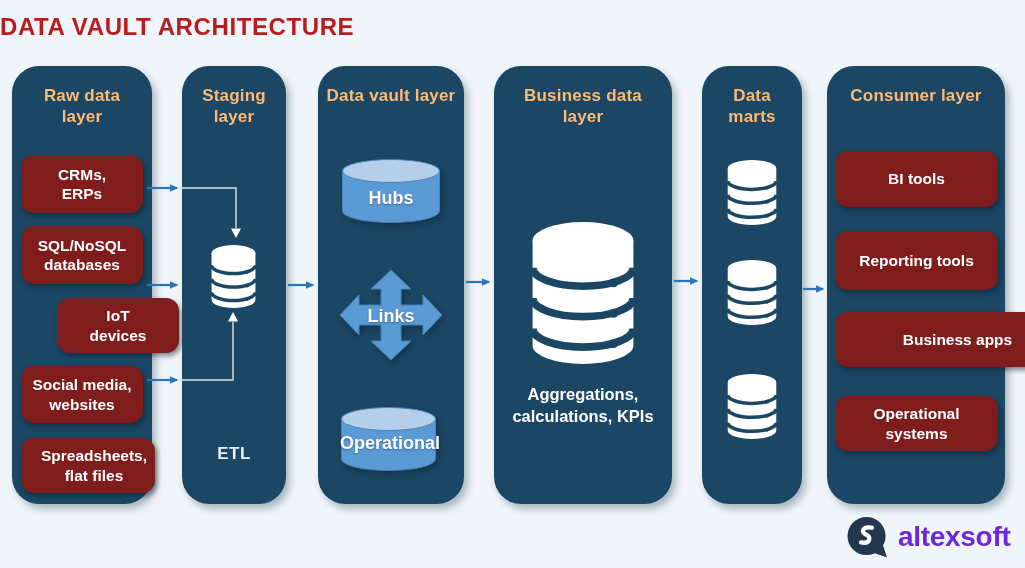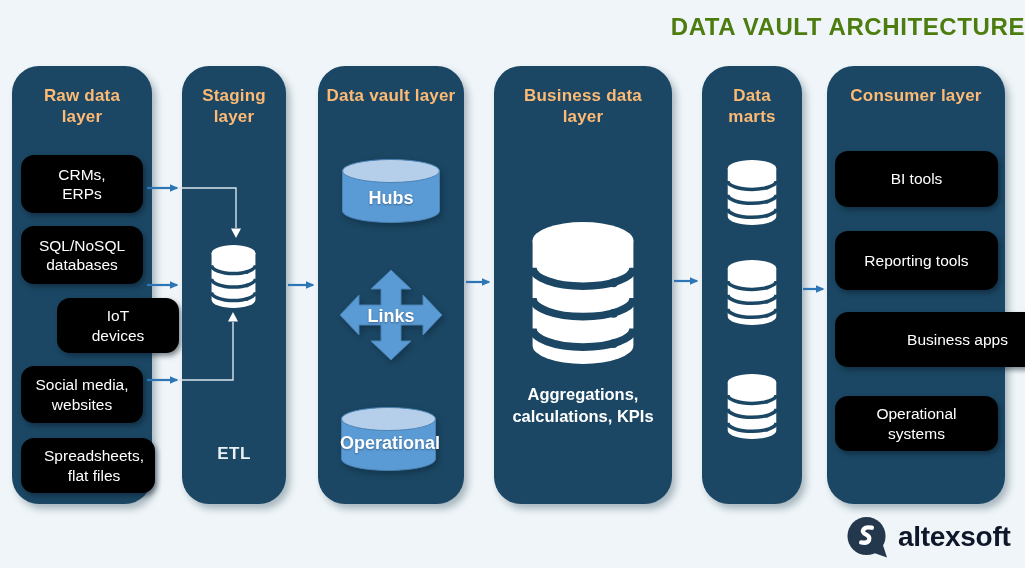--- a/index.html
+++ b/index.html
@@ -3,43 +3,43 @@
 <meta charset="utf-8">
 <style>
   html,body{margin:0;padding:0;}
   body{
     width:1025px;height:568px;position:relative;overflow:hidden;
     background:#eff5f8;
     font-family:"Liberation Sans", sans-serif;
   }
   #title{
     position:absolute;top:13px;left:0;width:100%;
-    text-align:right;font-size:24px;font-weight:bold;
-    letter-spacing:.6px;color:#4d7c0f;
+    text-align:left;font-size:24px;font-weight:bold;
+    letter-spacing:.6px;color:#b91c1c;
   }
   .col{
     position:absolute;top:66px;height:438px;
     background:#1b4764;border-radius:27px;
     box-shadow:4px 5px 7px rgba(85,108,124,.45);
   }
   #col-raw{left:12px;width:140px;}
   #col-staging{left:182px;width:104px;}
   #col-vault{left:318px;width:146px;}
   #col-business{left:494px;width:178px;}
   #col-marts{left:702px;width:100px;}
   #col-consumer{left:827px;width:178px;}
   .col-header{
     position:absolute;top:19px;left:0;right:0;
     text-align:center;color:#fdba74;font-size:17px;font-weight:600;
     line-height:21px;white-space:pre-line;letter-spacing:.2px;
   }
   .src-box{
-    position:absolute;background:#000000;border-radius:13px;
+    position:absolute;background:#7f1d1d;border-radius:13px;
     color:#fff;display:flex;align-items:center;justify-content:center;
-    text-align:center;font-size:15.5px;font-weight:400;line-height:1.25;
+    text-align:center;font-size:15.5px;font-weight:700;line-height:1.25;
     white-space:pre-line;box-shadow:2px 3px 5px rgba(8,26,40,.5);
   }
   .raw-box{left:9px;width:122px;}
   .consumer-box{left:8px;width:163px;}
   .db{position:absolute;}
   .cyl-wrap{position:absolute;}
   .cyl-wrap svg{position:absolute;left:0;top:0;filter:drop-shadow(2px 3px 3px rgba(8,26,40,.4));}
   .cyl-label{
     position:absolute;left:0;right:0;text-align:center;color:#fff;
     font-size:18px;font-weight:600;text-shadow:0 1px 2px rgba(20,50,80,.5);
@@ -53,21 +53,21 @@
     position:absolute;top:318px;left:0;right:0;text-align:center;
     color:#fff;font-size:16.5px;font-weight:600;line-height:1.32;
     white-space:pre-line;
   }
   #overlay{position:absolute;left:0;top:0;pointer-events:none;}
   #logo{
     position:absolute;left:846px;top:513px;height:47px;
     display:flex;align-items:center;gap:9px;
   }
   #logo-text{
-    color:#0f172a;font-size:28px;font-weight:bold;letter-spacing:-.3px;
+    color:#6d28d9;font-size:28px;font-weight:bold;letter-spacing:-.3px;
   }
 </style>
 </head>
 <body>
 
 <div id="stage">
 
   <div id="title">DATA VAULT ARCHITECTURE</div>
 
   <div class="col" id="col-raw">

